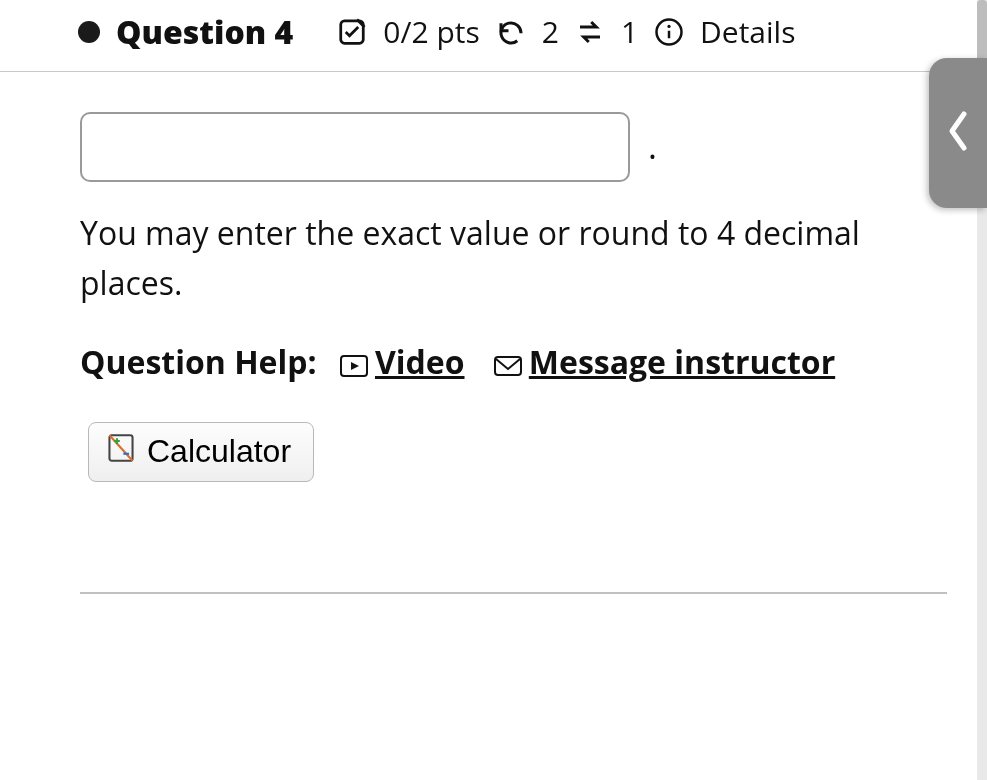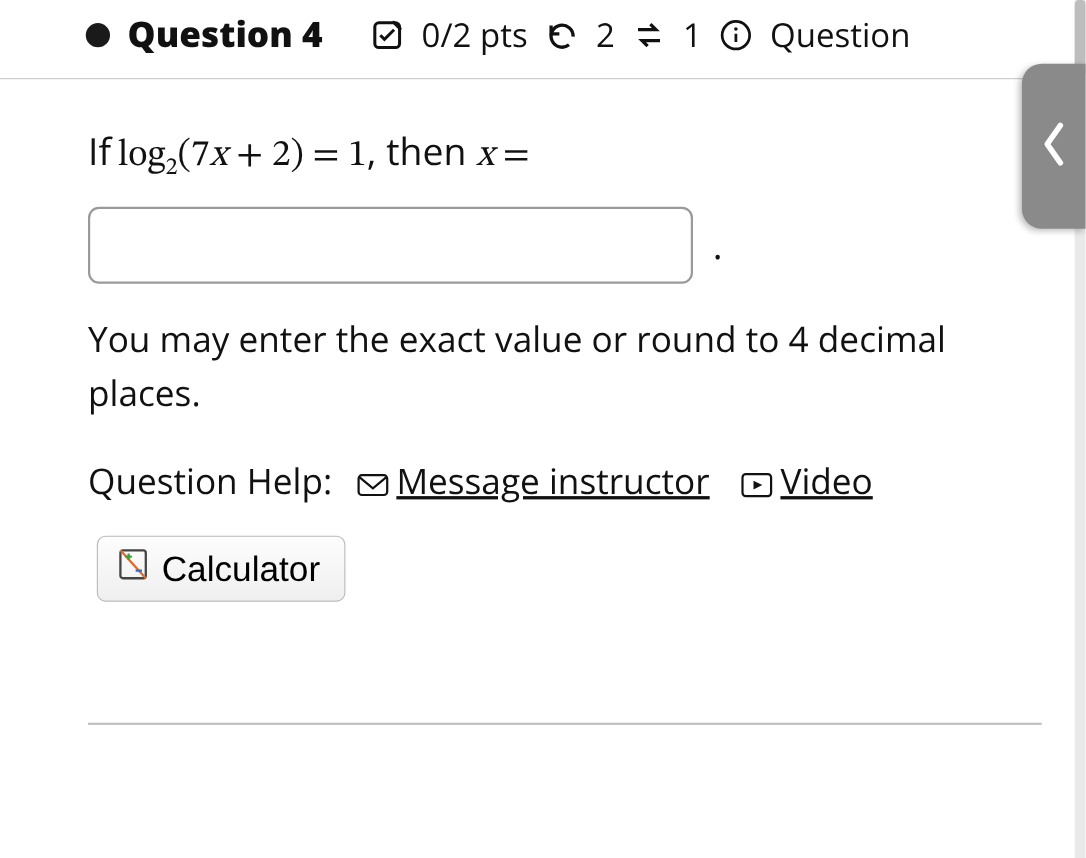--- a/index.html
+++ b/index.html
@@ -58,35 +58,35 @@
     width: 550px;
     height: 70px;
     border: 2px solid #9a9a9a;
     border-radius: 10px;
     font-size: 30px;
     padding: 6px 14px;
     background:#fff;
   }
   .period { font-size: 34px; padding-bottom: 10px; }
   .hint { font-size: 32px; margin-bottom: 28px; line-height:1.55; }
-  .help-line { font-size: 32px; margin-bottom: 4px; line-height:1.7;}
+  .help-line { font-size: 32px; margin-bottom: 4px; line-height:1.7;font-weight:bold;}
   .link { text-decoration: underline; cursor: pointer; }
   .help-icon { display:inline-flex; align-items:center; gap:6px; margin: 0 6px 0 14px;}
   .help-icon svg { position: relative; top: 4px; }
   .calc-btn {
     display: inline-flex;
     align-items: center;
     gap: 12px;
     border: 1px solid #b8b8b8;
     border-radius: 8px;
     background: linear-gradient(#fdfdfd,#efefef);
     padding: 10px 22px 10px 18px;
     font-size: 32px;
     cursor: pointer;
-    margin: 18px 0 40px 8px;
+    margin: 28px 0 40px 8px;
   }
   .submit-btn {
     display:inline-block;
     background: #2f7fd1;
     background: linear-gradient(#3f8fe0,#2c73c2);
     color: #fff;
     border: 1px solid #2a6db8;
     border-radius: 6px;
     padding: 14px 28px;
     font-size: 32px;
@@ -170,62 +170,56 @@
     </span>
 
     <span class="hgroup details-link">
       <span class="hicon">
         <svg width="30" height="30" viewBox="0 0 24 24" fill="none" stroke="#111" stroke-width="2">
           <circle cx="12" cy="12" r="10"></circle>
           <circle cx="12" cy="7.5" r="1.3" fill="#111" stroke="none"></circle>
           <path d="M12 11 v6"></path>
         </svg>
       </span>
-      <span>Question</span>
+      <span>Details</span>
     </span>
   </div>
 
   <div class="qbody">
 
-    <div class="prompt-line">
-      <span>If</span>
-      <span>
-        <span class="mathrm">log</span><span class="mathrm sub">2</span><span class="mathrm">(</span><span class="mathrm">7</span><span class="mathit">x</span><span class="mathrm"> + 2</span><span class="mathrm">)</span><span class="mathrm"> = 1</span><span>, then </span><span class="mathit">x</span><span class="mathrm"> =</span>
-      </span>
-    </div>
 
     <div class="answer-row">
       <input class="answer-input" type="text" value="" style="">
       <span class="period">.</span>
     </div>
 
     <div class="hint">You may enter the exact value or round to 4 decimal places.</div>
 
     <div class="help-line">
       <span>Question Help:</span>
+
+      <span class="help-icon">
+        <span>
+          <svg width="30" height="24" viewBox="0 0 30 24" fill="none" stroke="#111" stroke-width="2">
+            <rect x="2" y="2" width="26" height="20" rx="3"></rect>
+            <path d="M12 8 l8 4 l-8 4 z" fill="#111" stroke="none"></path>
+          </svg>
+        </span>
+        <span class="link">Video</span>
+      </span>
 
       <span class="help-icon">
         <span>
           <svg width="30" height="24" viewBox="0 0 30 24" fill="none" stroke="#111" stroke-width="2">
             <rect x="2" y="3" width="26" height="18" rx="3"></rect>
             <path d="M3 5 l12 10 l12 -10"></path>
           </svg>
         </span>
         <span class="link">Message instructor</span>
       </span>
-
-      <span class="help-icon">
-        <span>
-          <svg width="30" height="24" viewBox="0 0 30 24" fill="none" stroke="#111" stroke-width="2">
-            <rect x="2" y="2" width="26" height="20" rx="3"></rect>
-            <path d="M12 8 l8 4 l-8 4 z" fill="#111" stroke="none"></path>
-          </svg>
-        </span>
-        <span class="link">Video</span>
-      </span>
     </div>
 
     <button class="calc-btn">
       <span>
         <svg width="28" height="30" viewBox="0 0 24 26" fill="none" stroke="#444" stroke-width="1.8">
           <rect x="2" y="2" width="20" height="22" rx="2"></rect>
           <path d="M2 2 L22 24" stroke="#e06a2a"></path>
           <path d="M6 7 h5 M8.5 4.5 v5" stroke="#39a339"></path>
           <path d="M14 18 h5" stroke="#2a6fd1"></path>
         </svg>

